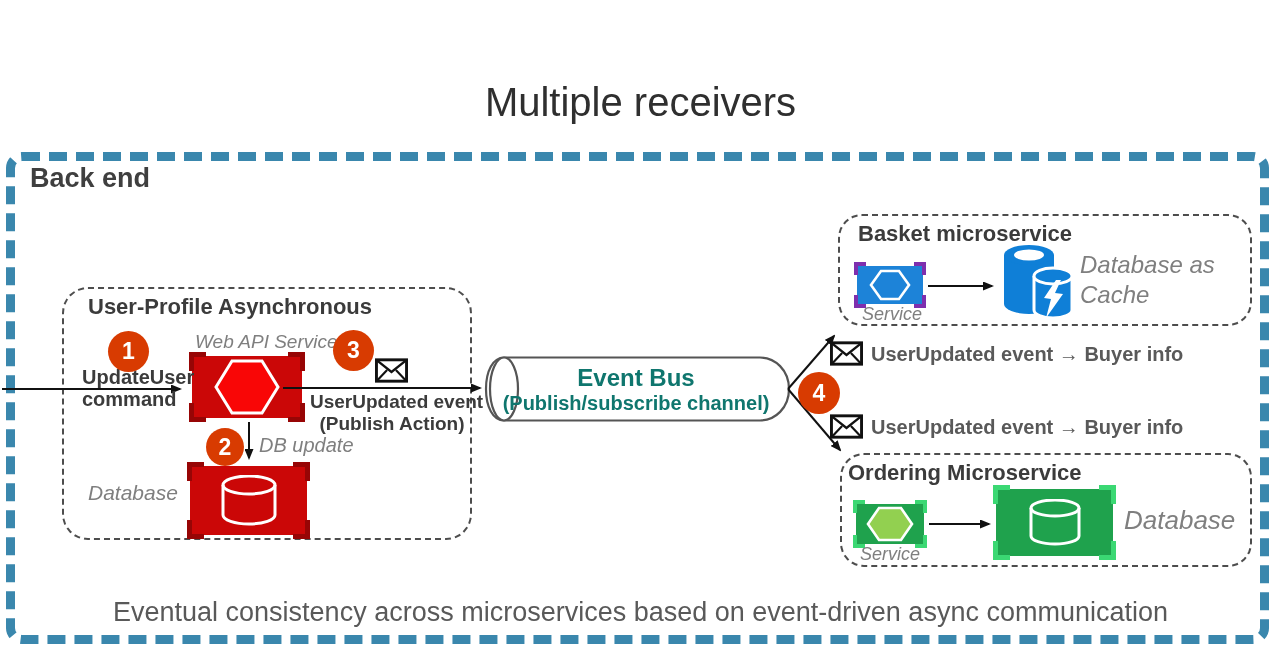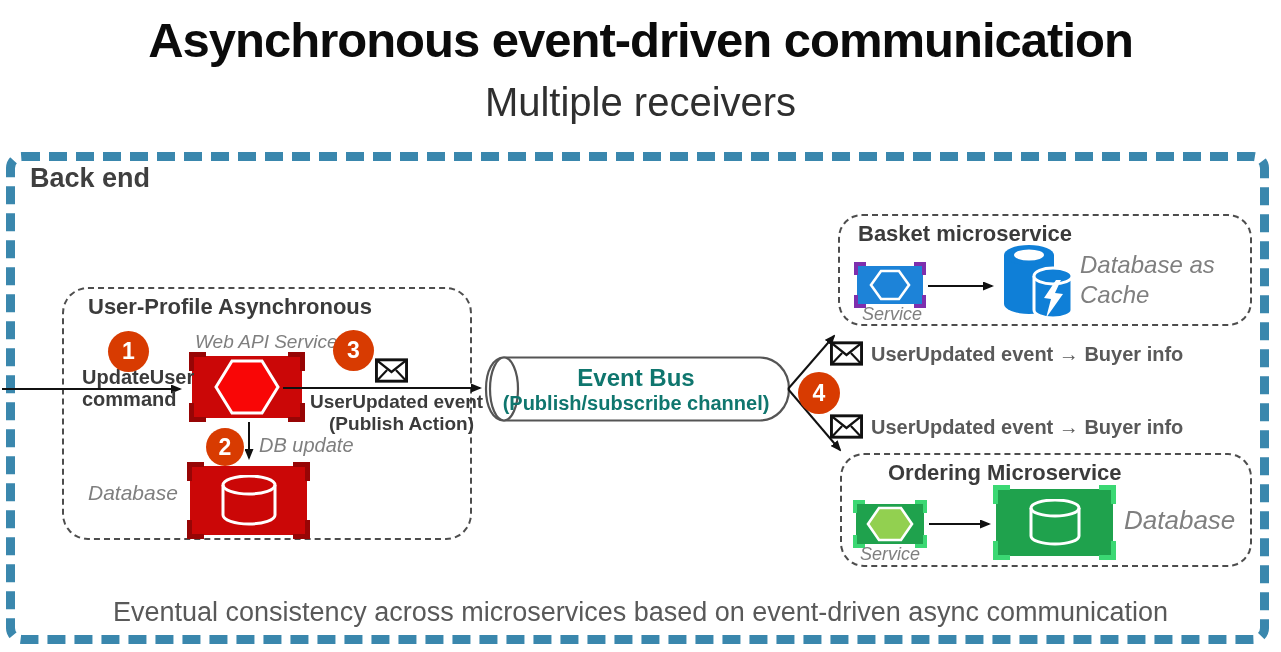--- a/index.html
+++ b/index.html
@@ -33,21 +33,20 @@
 
   .overlay{left:0;top:0;width:1281px;height:652px;z-index:4;pointer-events:none;}
   .lbl{z-index:7;}
   .env{z-index:7;}
 </style>
 </head>
 <body>
 
 <div id="canvas">
 
-  <div class="abs page-title">Asynchronous event-driven communication</div>
   <div class="abs page-subtitle">Multiple receivers</div>
 
   <div class="abs outer-box"></div>
   <div class="abs backend-label">Back end</div>
 
   <div class="abs dashed-box" style="left:62px;top:287px;width:410px;height:253px;"></div>
   <div class="abs panel-title" style="left:88px;top:294px;">User-Profile Asynchronous</div>
 
   <div class="abs gray-label lbl" style="left:195px;top:331px;font-size:19px;">Web API Service</div>
 
@@ -97,21 +96,21 @@
   <div class="abs badge" style="left:108px;top:331px;width:41px;height:41px;">1</div>
   <div class="abs badge" style="left:206px;top:428px;width:38px;height:38px;">2</div>
   <div class="abs badge" style="left:333px;top:330px;width:41px;height:41px;">3</div>
   <div class="abs badge" style="left:798px;top:372px;width:42px;height:42px;">4</div>
 
   <div class="abs dark-label lbl" style="left:82px;top:366px;font-size:20px;line-height:22px;">
     <div>UpdateUser</div>
     <div>command</div>
   </div>
 
-  <div class="abs dark-label lbl" style="left:310px;top:391px;width:164px;text-align:right;font-size:19px;line-height:22px;">
+  <div class="abs dark-label lbl" style="left:310px;top:391px;width:164px;text-align:center;font-size:19px;line-height:22px;">
     <div>UserUpdated event</div>
     <div>(Publish Action)</div>
   </div>
 
   <div class="abs gray-label lbl" style="left:259px;top:434px;font-size:20px;">DB update</div>
 
   <svg class="abs env" style="left:375px;top:358px;" width="33" height="25" viewBox="0 0 34 25">
     <rect x="1.5" y="1.5" width="31" height="22" fill="#fff" stroke="#111" stroke-width="3"></rect>
     <path d="M2,2 L17,14 L32,2" fill="none" stroke="#111" stroke-width="2.4"></path>
     <path d="M2,23 L12.5,12 M32,23 L21.5,12" fill="none" stroke="#111" stroke-width="2.2"></path>
@@ -158,21 +157,21 @@
     <path d="M34,34 V68 A19,8 0 0 0 72,68 V34" fill="#0F7FD7" stroke="#ffffff" stroke-width="3"></path>
     <ellipse cx="53" cy="34" rx="19" ry="8" fill="#0F7FD7" stroke="#ffffff" stroke-width="3"></ellipse>
     <polygon points="56,38 44,56 51,57 46,76 63,52 55,51 61,38" fill="#ffffff"></polygon>
   </svg>
   <div class="abs gray-label lbl" style="left:1080px;top:250px;font-size:24px;line-height:30px;font-weight:300;">
     <div>Database as</div>
     <div>Cache</div>
   </div>
 
   <div class="abs dashed-box" style="left:840px;top:453px;width:412px;height:114px;border-radius:24px;"></div>
-  <div class="abs panel-title" style="left:888px;top:460px;">Ordering Microservice</div>
+  <div class="abs panel-title" style="left:848px;top:460px;">Ordering Microservice</div>
 
   <div class="icon-box small" style="left:856px;top:504px;width:68px;height:40px;--body:#1FA24D;--bk:#3BD873;--bw:4px;">
     <div class="icon-body"></div>
     <span class="bk tl"></span>
     <span class="bk tr"></span>
     <span class="bk bl"></span>
     <span class="bk br"></span>
     <svg class="center-svg" width="48" height="36" viewBox="0 0 48 36">
       <polygon points="2,18 13,2 35,2 46,18 35,34 13,34" fill="#92D050" stroke="#ffffff" stroke-width="2.6"></polygon>
     </svg>

